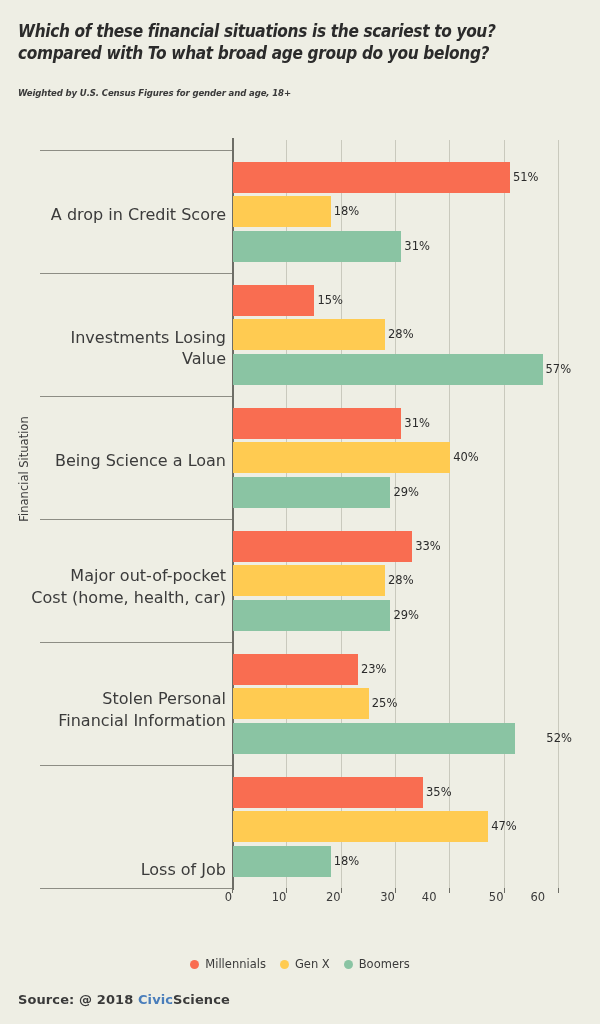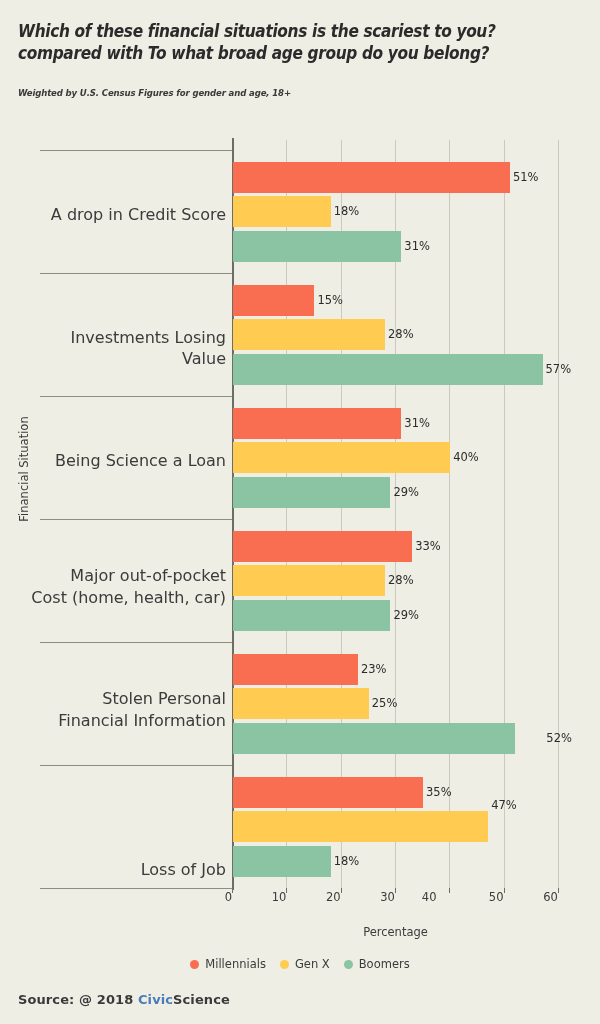--- a/index.html
+++ b/index.html
@@ -220,21 +220,21 @@
       <div class="bar-label" style="left: 393.47px; top: 599.5px;">29%</div>
       <div class="bar" title="Stolen Personal Financial Information – Millennials: 23%" style="left: 233px; top: 653.5px; width: 124.89px; background: rgb(249, 109, 81);"></div>
       <div class="bar-label" style="left: 360.89px; top: 653.5px;">23%</div>
       <div class="bar" title="Stolen Personal Financial Information – Gen X: 25%" style="left: 233px; top: 688px; width: 135.75px; background: rgb(255, 203, 81);"></div>
       <div class="bar-label" style="left: 371.75px; top: 688px;">25%</div>
       <div class="bar" title="Stolen Personal Financial Information – Boomers: 52%" style="left: 233px; top: 722.5px; width: 282.36px; background: rgb(138, 196, 163);"></div>
       <div class="bar-label" style="left: 518.36px; top: 722.5px; margin-left: 28px;">52%</div>
       <div class="bar" title="Loss of Job – Millennials: 35%" style="left: 233px; top: 776.5px; width: 190.05px; background: rgb(249, 109, 81);"></div>
       <div class="bar-label" style="left: 426.05px; top: 776.5px;">35%</div>
       <div class="bar" title="Loss of Job – Gen X: 47%" style="left: 233px; top: 811px; width: 255.21px; background: rgb(255, 203, 81);"></div>
-      <div class="bar-label" style="left: 491.21px; top: 790px; text-align: center;">47%</div>
+      <div class="bar-label" style="left: 491.21px; top: 811px; text-align: center;">47%</div>
       <div class="bar" title="Loss of Job – Boomers: 18%" style="left: 233px; top: 845.5px; width: 97.74px; background: rgb(138, 196, 163);"></div>
       <div class="bar-label" style="left: 333.74px; top: 845.5px;">18%</div>
     </div>
   <div id="cat-labels">
       <div class="cat-label" style="width: 196px; left: 30px; top: 203.5px;">A drop in Credit Score</div>
       <div class="cat-label" style="width: 196px; left: 30px; top: 326.5px;">Investments Losing Value</div>
       <div class="cat-label" style="width: 196px; left: 30px; top: 449.5px;">Being Science a Loan</div>
       <div class="cat-label" style="width: 196px; left: 30px; top: 565px;">Major out-of-pocket Cost (home, health, car)</div>
       <div class="cat-label" style="width: 196px; left: 30px; top: 688px;">Stolen Personal Financial Information</div>
       <div class="cat-label" style="width: 196px; left: 30px; top: 818.5px; margin-top: 40px;">Loss of Job</div>
@@ -246,24 +246,23 @@
       <div class="tick-label" style="left: 246.3px; top: 890px; text-align: right; padding-right: 3px;">10</div>
       <div class="tick-mark" style="left: 340.6px; top: 888px;"></div>
       <div class="tick-label" style="left: 300.6px; top: 890px; text-align: right; padding-right: 3px;">20</div>
       <div class="tick-mark" style="left: 394.9px; top: 888px;"></div>
       <div class="tick-label" style="left: 354.9px; top: 890px; text-align: right; padding-right: 3px;">30</div>
       <div class="tick-mark" style="left: 449.2px; top: 888px;"></div>
       <div class="tick-label" style="left: 409.2px; top: 890px; text-align: center; padding-right: 3px;">40</div>
       <div class="tick-mark" style="left: 503.5px; top: 888px;"></div>
       <div class="tick-label" style="left: 463.5px; top: 890px; text-align: right; padding-right: 3px;">50</div>
       <div class="tick-mark" style="left: 557.8px; top: 888px;"></div>
-      <div class="tick-label" style="left: 517.8px; top: 890px; text-align: right; padding-right: 3px;">60</div>
-    </div>
-
-  <div id="xaxis-title">Percentage</div>
+      <div class="tick-label" style="left: 517.8px; top: 890px; text-align: center; padding-right: 3px;">60</div>
+    </div>
+
   <div id="yaxis-title">Financial Situation</div>
 </div>
 
 <div id="legend">
     <div class="legend-item">
       <span class="legend-dot" style="background: rgb(249, 109, 81);"></span>
       <span class="legend-text">Millennials</span>
     </div>
     <div class="legend-item">
       <span class="legend-dot" style="background: rgb(255, 203, 81);"></span>

